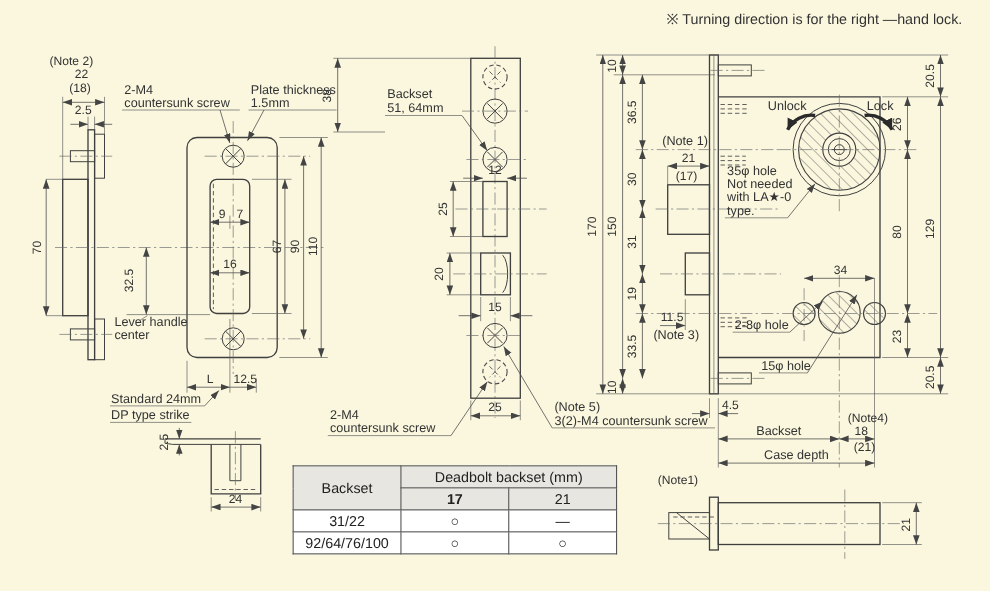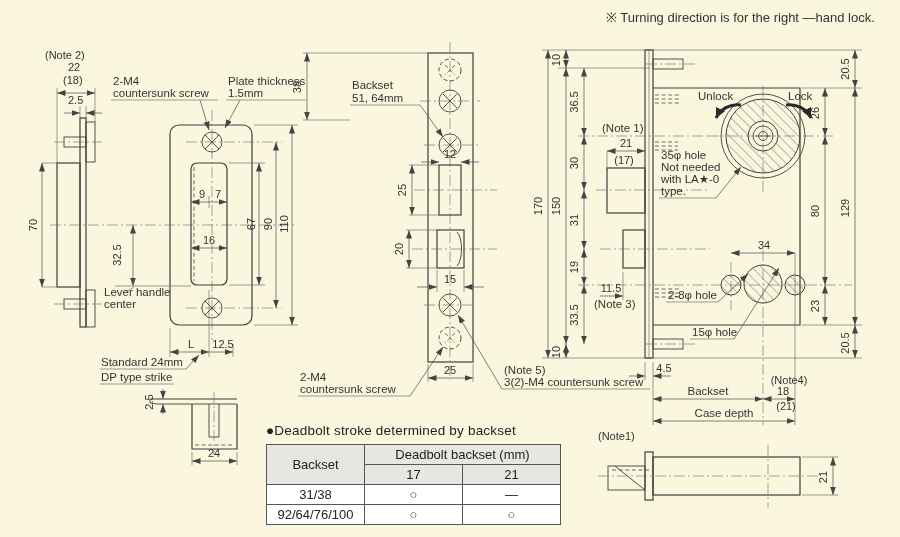--- a/index.html
+++ b/index.html
@@ -17,21 +17,21 @@
   .cl{stroke:#6a6a6a;stroke-width:0.6;fill:none;stroke-dasharray:11 3 2 3;}
   .dsh{stroke:#4a4a4a;stroke-width:0.8;fill:none;stroke-dasharray:4 2.6;}
   .dshf{stroke:#4a4a4a;stroke-width:1;fill:none;stroke-dasharray:4 2.6;}
   #tablewrap{position:absolute;left:266px;top:423px;width:300px;}
   #tbl-title{font-size:13.5px;color:#222;margin-bottom:6px;letter-spacing:.2px;}
   table{border-collapse:collapse;background:#fff;}
   th,td{border:1px solid #555;font-weight:normal;font-size:13px;color:#222;
         text-align:center;padding:0;height:19px;}
   th{background:var(--thbg);}
   table{border:1.5px solid #444;}
-  .c1{width:97px;} .c2{width:97px;} .c3{width:97px;}
+  .c1{width:97px;} .c2{width:97px;font-weight:bold;} .c3{width:97px;}
 </style>
 </head>
 <body>
 
 <svg width="900" height="537" viewBox="0 0 900 537">
   <defs>
     <marker id="ar" markerUnits="userSpaceOnUse" markerWidth="10" markerHeight="8" refX="8.5" refY="3" orient="auto-start-reverse">
       <path d="M0,0 L8.5,3 L0,6 z" fill="#444"></path>
     </marker>
     <marker id="arB" markerUnits="userSpaceOnUse" markerWidth="14" markerHeight="12" refX="10" refY="5" orient="auto">
@@ -362,33 +362,32 @@
     <line class="cl" x1="598" y1="476" x2="818" y2="476"></line>
     <line class="cl" x1="768" y1="445" x2="768" y2="508"></line>
     <line class="thin" x1="802" y1="457" x2="838" y2="457"></line>
     <line class="thin" x1="802" y1="495" x2="838" y2="495"></line>
     <line class="dim" x1="833" y1="457" x2="833" y2="495" marker-start="url(#ar)" marker-end="url(#ar)"></line>
     <text x="827" y="477" text-anchor="middle" transform="rotate(-90 827 477)">21</text>
   </g>
 </svg>
 
 <div id="tablewrap">
-  <div id="tbl-title">●Deadbolt stroke determined by backset</div>
   <table>
     <tbody>
         <tr>
       <th class="c1" rowspan="2">Backset</th>
       <th colspan="2">Deadbolt backset  (mm)</th>
     </tr>
     <tr>
       <th class="c2">17</th>
       <th class="c3">21</th>
     </tr>
     <tr>
-      <td>31/38</td>
+      <td>31/22</td>
       <td>○</td>
       <td>—</td>
     </tr>
     <tr>
       <td>92/64/76/100</td>
       <td>○</td>
       <td>○</td>
     </tr>
   </tbody>
     </table>

